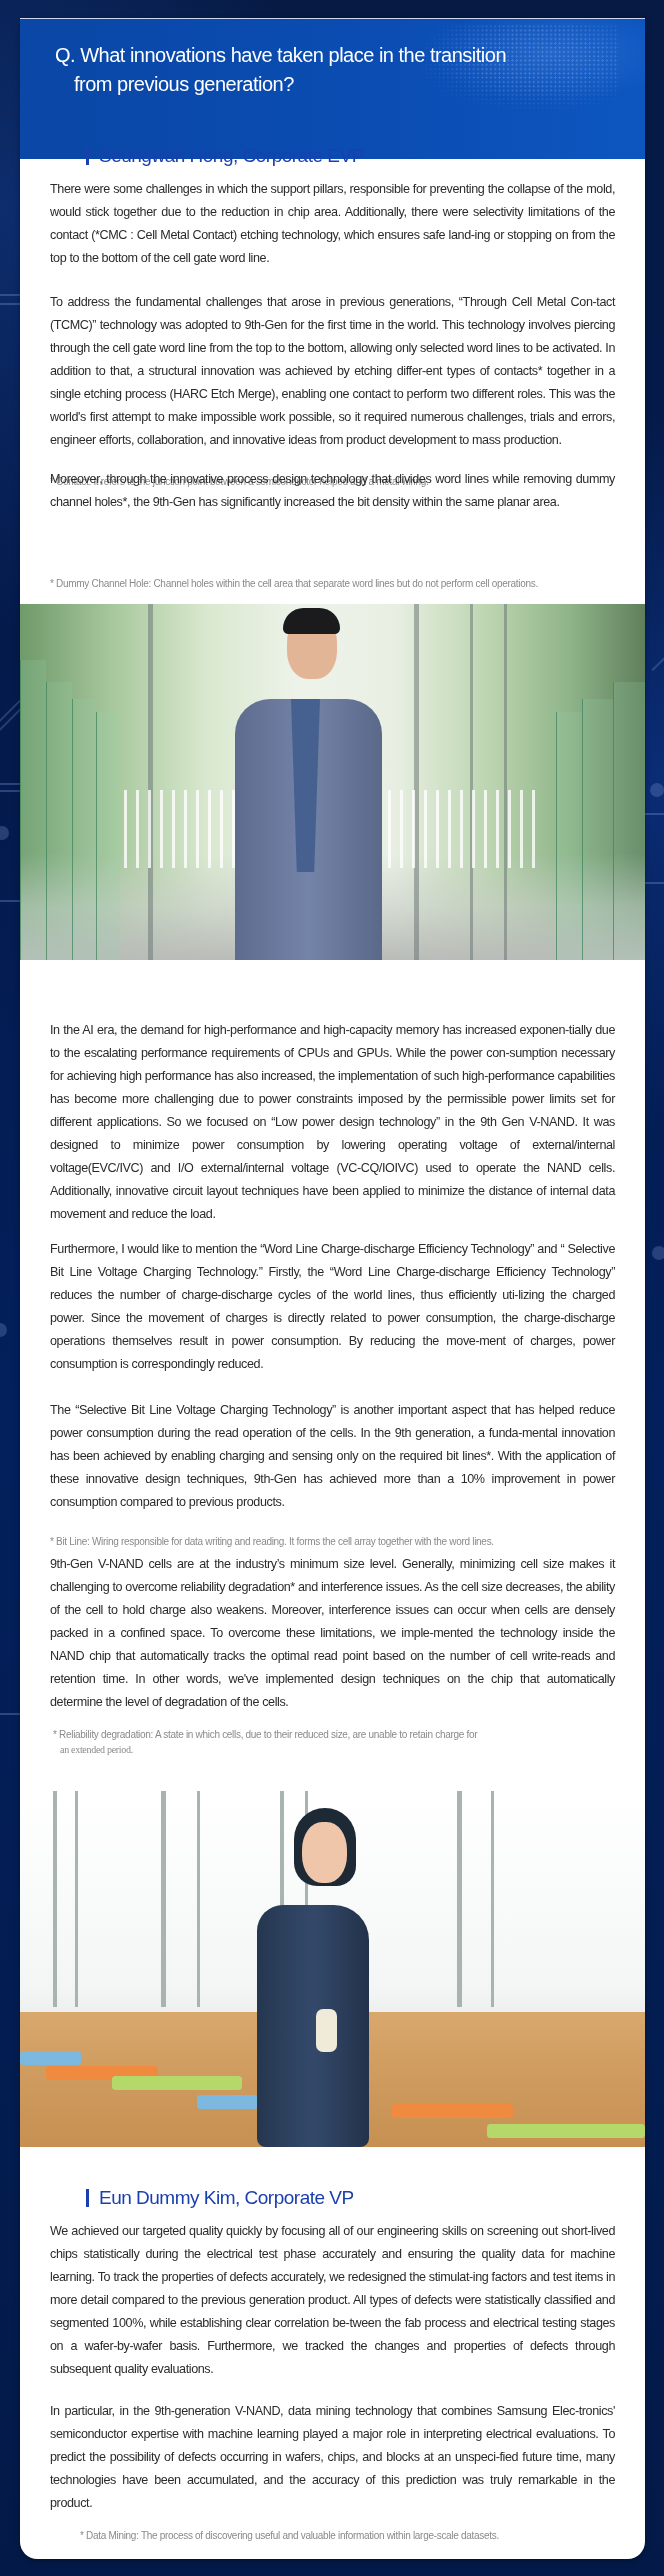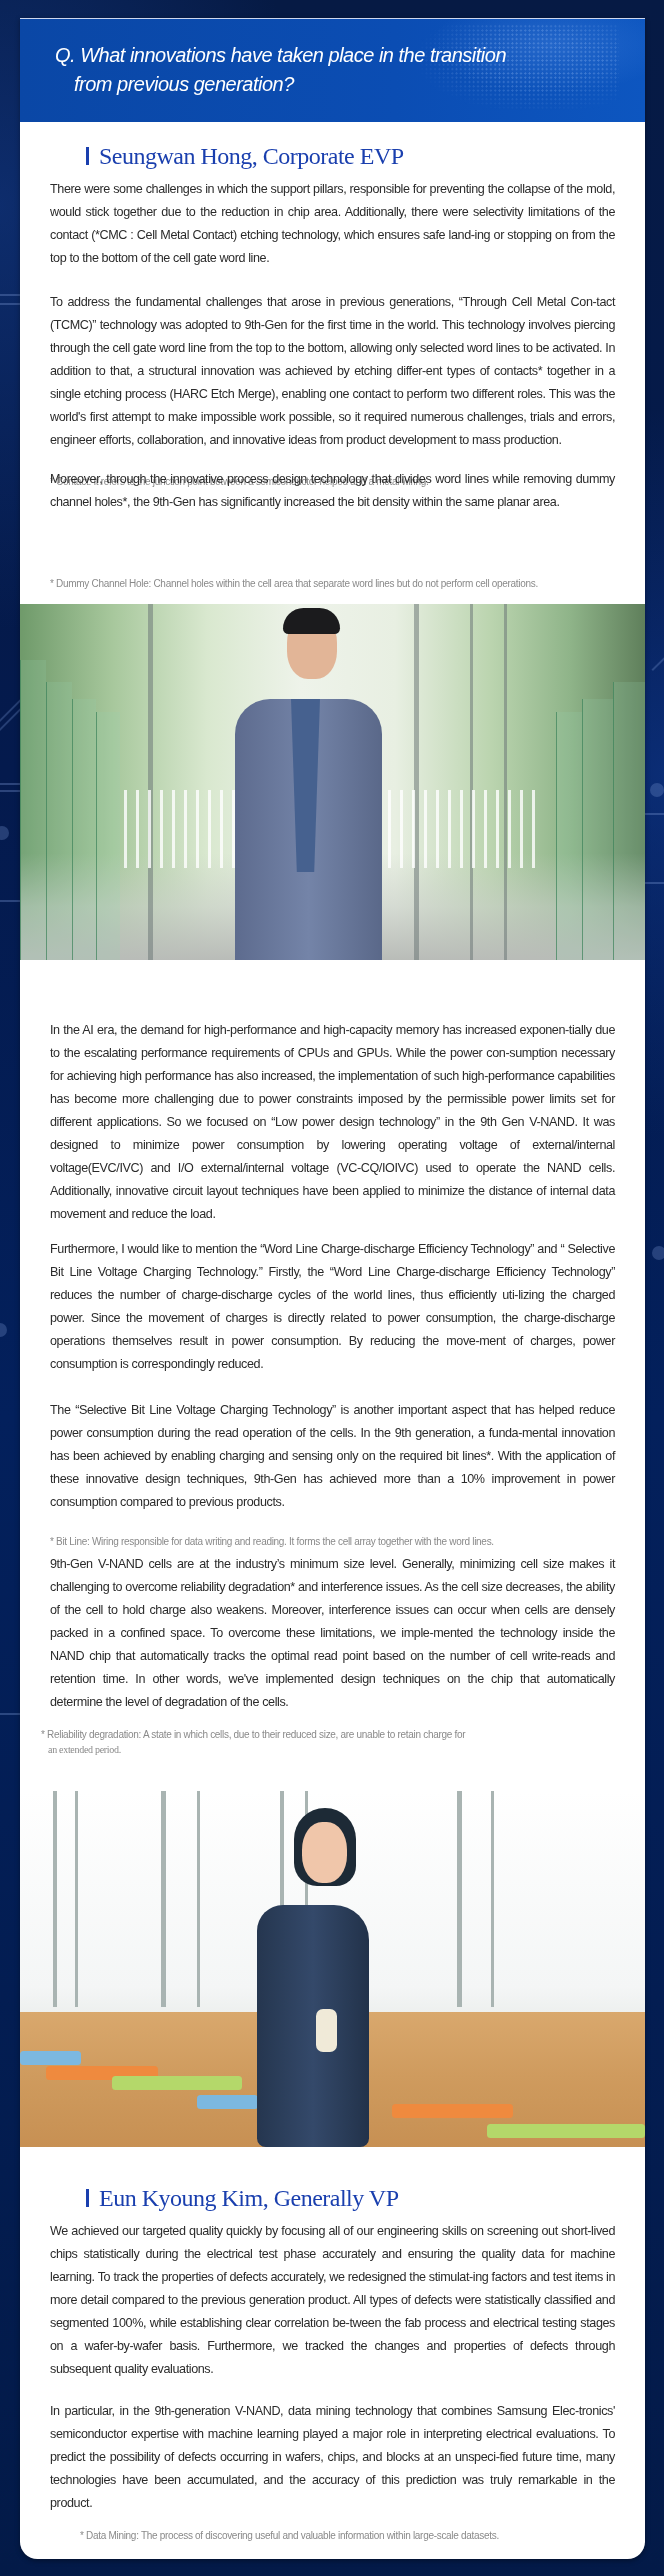--- a/index.html
+++ b/index.html
@@ -27,50 +27,49 @@
   .card {
     position: absolute;
     left: 20px; top: 18px;
     width: 625px; height: 2541px;
     background: #ffffff;
     border-radius: 0 0 17.3px 17.3px;
     overflow: hidden;
     box-shadow: 0 1.7px 5.2px rgba(0,0,0,0.35);
   }
   .card-header {
-    height: 104px;
+    height: 141px;
     border-top: 0.9px solid #cdd7ee;
     background:
       radial-gradient(ellipse 173px 69px at 85% 25%, rgba(80,140,230,0.35), rgba(0,0,0,0) 70%),
       linear-gradient(90deg, #0a47a6 0%, #0b4db3 60%, #0d56c0 100%);
     position: relative;
     padding: 21.6px 0 0 35px;
-    font-style: italic;
   }
   .card-header .dotgrid {
     position: absolute; right: 26px; top: 5.2px; width: 199px; height: 87px;
     background-image: radial-gradient(rgba(140,180,240,0.35) 0.9px, transparent 1.1px);
     background-size: 4.3px 4.3px;
     -webkit-mask-image: radial-gradient(ellipse at 60% 40%, #000 35%, transparent 75%);
             mask-image: radial-gradient(ellipse at 60% 40%, #000 35%, transparent 75%);
   }
   .q-title {
     position: relative;
     color: #ffffff;
     font-family: "Liberation Sans", sans-serif;
     font-size: 20px;
     line-height: 29px;
     letter-spacing: -0.5px;
     font-weight: 400;
   }
   .q-title .line2 { display: block; padding-left: 19px; }
   .name {
     color: #1a3fae;
-    font-family: Liberation Serif, serif;
-    font-size: 24px;
+    font-family: Liberation Sans, sans-serif;
+    font-size: 19px;
     line-height: 26px;
     letter-spacing: -0.5px;
     display: flex; align-items: center; padding-left: 36px;
   }
   .name .bar {
     display: inline-block; width: 2.6px; height: 17.3px; background: #1a3fae; margin-right: 10.4px;
   }
   .para {
     color: #2b2b2b;
     font-family: "Liberation Sans", sans-serif;
@@ -191,21 +190,21 @@
       <div class="head"></div>
       <div class="hair"></div>
     </div>
   </div>
 
   <p class="blk para" style="top:1001px;">In the AI era, the demand for high-performance and high-capacity memory has increased exponen-tially due to the escalating performance requirements of CPUs and GPUs. While the power con-sumption necessary for achieving high performance has also increased, the implementation of such high-performance capabilities has become more challenging due to power constraints imposed by the permissible power limits set for different applications. So we focused on “Low power design technology” in the 9th Gen V-NAND. It was designed to minimize power consumption by lowering operating voltage of external/internal voltage(EVC/IVC) and I/O external/internal voltage (VC-CQ/IOIVC) used to operate the NAND cells. Additionally, innovative circuit layout techniques have been applied to minimize the distance of internal data movement and reduce the load.</p>
   <p class="blk para" style="top:1220px;">Furthermore, I would like to mention the “Word Line Charge-discharge Efficiency Technology” and “ Selective Bit Line Voltage Charging Technology.” Firstly, the “Word Line Charge-discharge Efficiency Technology” reduces the number of charge-discharge cycles of the world lines, thus efficiently uti-lizing the charged power. Since the movement of charges is directly related to power consumption, the charge-discharge operations themselves result in power consumption. By reducing the move-ment of charges, power consumption is correspondingly reduced.</p>
   <p class="blk para" style="top:1381px;">The “Selective Bit Line Voltage Charging Technology” is another important aspect that has helped reduce power consumption during the read operation of the cells. In the 9th generation, a funda-mental innovation has been achieved by enabling charging and sensing only on the required bit lines*. With the application of these innovative design techniques, 9th-Gen has achieved more than a 10% improvement in power consumption compared to previous products.</p>
   <p class="blk note" style="top:1509px;margin-top:8px;">* Bit Line: Wiring responsible for data writing and reading. It forms the cell array together with the word lines.</p>
   <p class="blk para" style="top:1535px;">9th-Gen V-NAND cells are at the industry’s minimum size level. Generally, minimizing cell size makes it challenging to overcome reliability degradation* and interference issues. As the cell size decreases, the ability of the cell to hold charge also weakens. Moreover, interference issues can occur when cells are densely packed in a confined space. To overcome these limitations, we imple-mented the technology inside the NAND chip that automatically tracks the optimal read point based on the number of cell write-reads and retention time. In other words, we've implemented design techniques on the chip that automatically determine the level of degradation of the cells.</p>
-  <p class="blk note indent-wrap" style="top:1710px;left:21px;">
+  <p class="blk note indent-wrap" style="top:1710px;left:33px;">
     <span>* Reliability degradation: A state in which cells, due to their reduced size, are unable to retain charge for</span>
     <span class="cont">an extended period.</span>
   </p>
 
   <div class="photo photo2">
     <div class="frame" style="left:33px"></div>
     <div class="frame" style="left:55px;width:2.6px"></div>
     <div class="frame" style="left:141px;width:5.2px"></div>
     <div class="frame" style="left:177px;width:2.6px"></div>
     <div class="frame" style="left:260px;width:3.5px"></div>
@@ -222,21 +221,21 @@
       <div class="dress"></div>
       <div class="sleeve"></div>
       <div class="hair"></div>
       <div class="head"></div>
     </div>
   </div>
 
   <div class="blk" style="top:2167px;">
     <div class="name">
       <span class="bar"></span>
-      <span>Eun Kyoung Kim, Generally VP</span>
+      <span>Eun Dummy Kim, Corporate VP</span>
     </div>
   </div>
   <p class="blk para" style="top:2202px;">We achieved our targeted quality quickly by focusing all of our engineering skills on screening out short-lived chips statistically during the electrical test phase accurately and ensuring the quality data for machine learning. To track the properties of defects accurately, we redesigned the stimulat-ing factors and test items in more detail compared to the previous generation product. All types of defects were statistically classified and segmented 100%, while establishing clear correlation be-tween the fab process and electrical testing stages on a wafer-by-wafer basis. Furthermore, we tracked the changes and properties of defects through subsequent quality evaluations.</p>
   <p class="blk para" style="top:2382px;">In particular, in the 9th-generation V-NAND, data mining technology that combines Samsung Elec-tronics' semiconductor expertise with machine learning played a major role in interpreting electrical evaluations. To predict the possibility of defects occurring in wafers, chips, and blocks at an unspeci-fied future time, many technologies have been accumulated, and the accuracy of this prediction was truly remarkable in the product.</p>
   <p class="blk note" style="top:2511px;margin-left:30px;">* Data Mining: The process of discovering useful and valuable information within large-scale datasets.</p>
 
 </div>
 
 
 </body></html>

